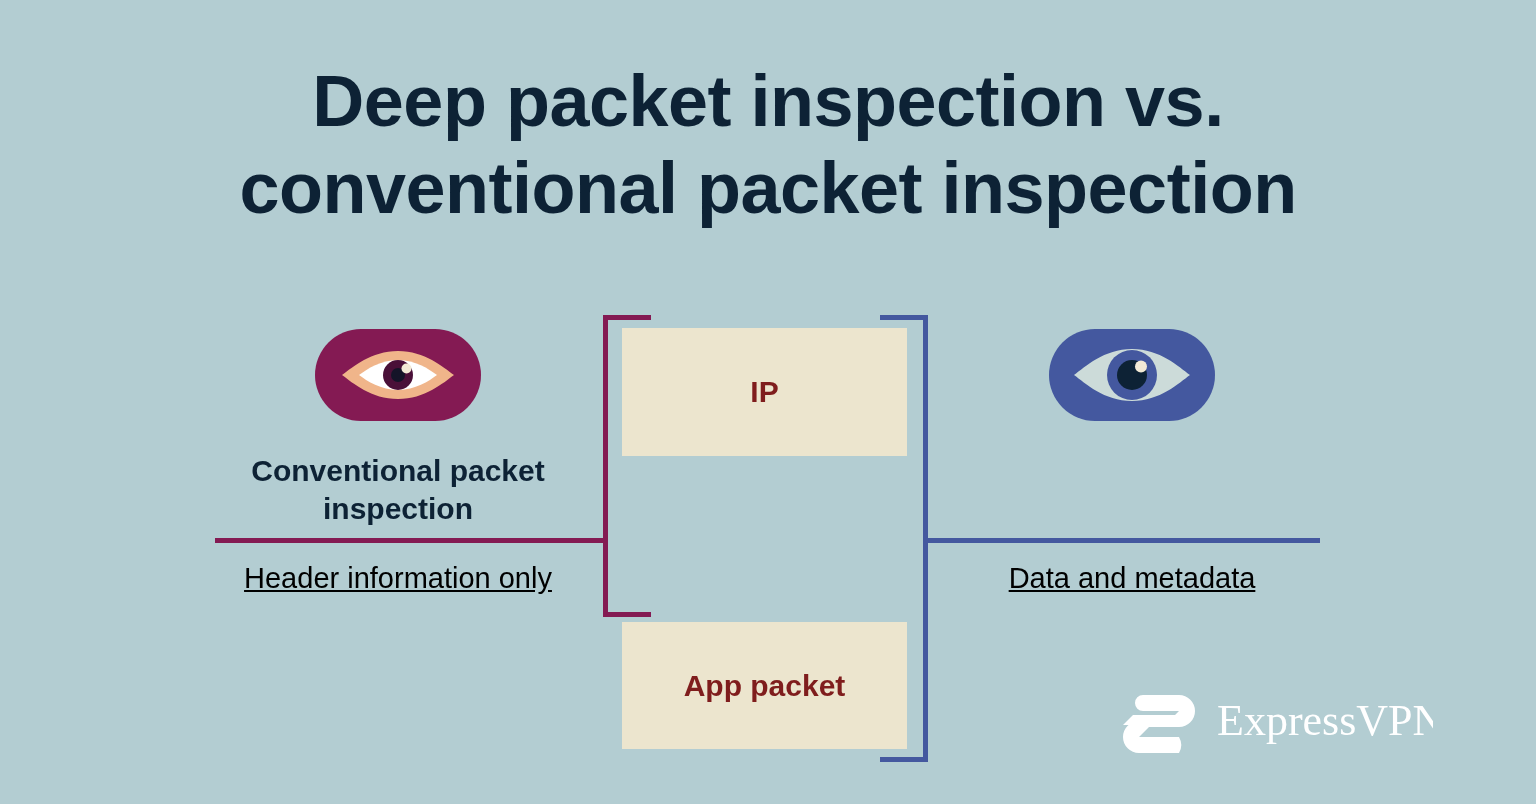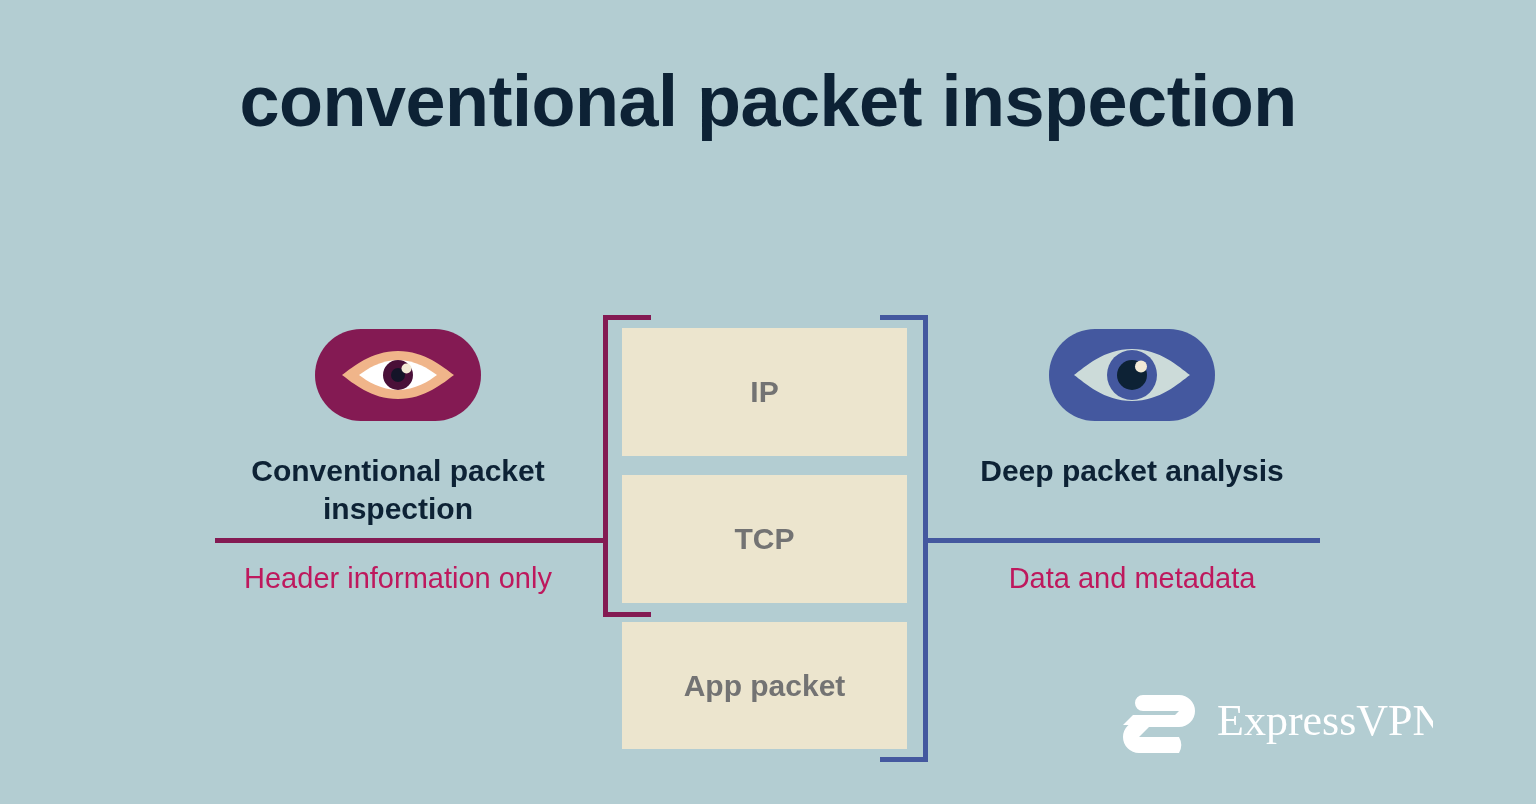--- a/index.html
+++ b/index.html
@@ -62,21 +62,22 @@
   }
   #title-left  { left: 198px; top: 452px; width: 400px; }
   #title-right { left: 932px; top: 452px; width: 400px; }
 
   .col-sub {
     position: absolute;
     text-align: center;
     font-size: 29px;
     font-weight: normal;
     line-height: 1.3;
-    color: #be185d;
+    color: #000000;
+    text-decoration: underline;
   }
   #sub-left  { left: 198px; top: 560px; width: 400px; }
   #sub-right { left: 932px; top: 560px; width: 400px; text-align: center; }
 
   
   .rule {
     position: absolute;
     height: 5px;
   }
   #rule-left  { left: 215px;  top: 538px; width: 392px; background: #841a53; }
@@ -126,21 +127,21 @@
   .layer-box {
     position: absolute;
     left: 622px;
     width: 285px;
     background: #ece5ce;
     display: flex;
     align-items: center;
     justify-content: center;
     font-size: 30px;
     font-weight: bold;
-    color: #737373;
+    color: #7f1d1d;
   }
   #box-0 { top: 328px; height: 128px; }
   #box-1 { top: 475px; height: 128px; }
   #box-2 { top: 622px; height: 127px; }
 
   
   #logo {
     position: absolute;
     left: 1113px;
     top: 685px;
@@ -149,20 +150,21 @@
     text-decoration: underline;
   }
   #logo svg { display: block; width: 320px; height: 68px; }
 </style>
 </head>
 <body style="background: rgb(179, 205, 210);">
 
 <div id="stage">
 
   <h1 class="title">
+    <span class="tline">Deep packet inspection vs.</span>
     <span class="tline">conventional packet inspection</span>
   </h1>
 
   <div class="eye-badge" id="eye-left">
     <svg viewBox="0 0 166 92" xmlns="http://www.w3.org/2000/svg" aria-hidden="true">
       <path d="M83 22 C110 22 128 38 139 46 C128 54 110 70 83 70 C56 70 38 54 27 46 C38 38 56 22 83 22 Z" fill="#f0b58a"></path>
       <path d="M83 31 C100 31 114 40 122 46 C114 52 100 61 83 61 C66 61 52 52 44 46 C52 40 66 31 83 31 Z" fill="#ffffff"></path>
       <circle cx="83" cy="46" r="15" fill="#4a1038"></circle>
       <circle cx="83" cy="46" r="7" fill="#141428"></circle>
       <circle cx="91.5" cy="39.5" r="5" fill="#f3ead6"></circle>
@@ -172,21 +174,20 @@
   <div class="eye-badge" id="eye-right">
     <svg viewBox="0 0 166 92" xmlns="http://www.w3.org/2000/svg" aria-hidden="true">
       <path d="M83 20 C111 20 130 38 141 46 C130 54 111 72 83 72 C55 72 36 54 25 46 C36 38 55 20 83 20 Z" fill="#ccdbd9"></path>
       <circle cx="83" cy="46" r="25" fill="#44589f"></circle>
       <circle cx="83" cy="46" r="15" fill="#0d2235"></circle>
       <circle cx="92" cy="37.5" r="6" fill="#f3ead6"></circle>
     </svg>
   </div>
 
   <div class="col-title" id="title-left">Conventional packet inspection</div>
-  <div class="col-title" id="title-right">Deep packet analysis</div>
 
   <div class="rule" id="rule-left"></div>
   <div class="rule" id="rule-right"></div>
 
   <div class="col-sub" id="sub-left">Header information only</div>
   <div class="col-sub" id="sub-right">Data and metadata</div>
 
   <div class="bracket" id="bracket-left">
     <div class="vbar"></div>
     <div class="arm top"></div>
@@ -194,23 +195,20 @@
   </div>
 
   <div class="bracket" id="bracket-right">
     <div class="vbar"></div>
     <div class="arm top"></div>
     <div class="arm bottom"></div>
   </div>
 
   <div class="layer-box" id="box-0">
     <span>IP</span>
-  </div>
-  <div class="layer-box" id="box-1">
-    <span>TCP</span>
   </div>
   <div class="layer-box" id="box-2">
     <span>App packet</span>
   </div>
 
   <div id="logo">
     <svg viewBox="0 0 320 68" xmlns="http://www.w3.org/2000/svg" aria-hidden="true">
       <g fill="#ffffff">
 
         <path d="M30 10 h36 a16 16 0 0 1 0 32 h-30 l-10 10 h40 a16 16 0 0 1 0 16 h-40 a16 16 0 0 1 0 -32 h30 l10 -10 h-36 a8 8 0 0 1 0 -16 z"></path>

